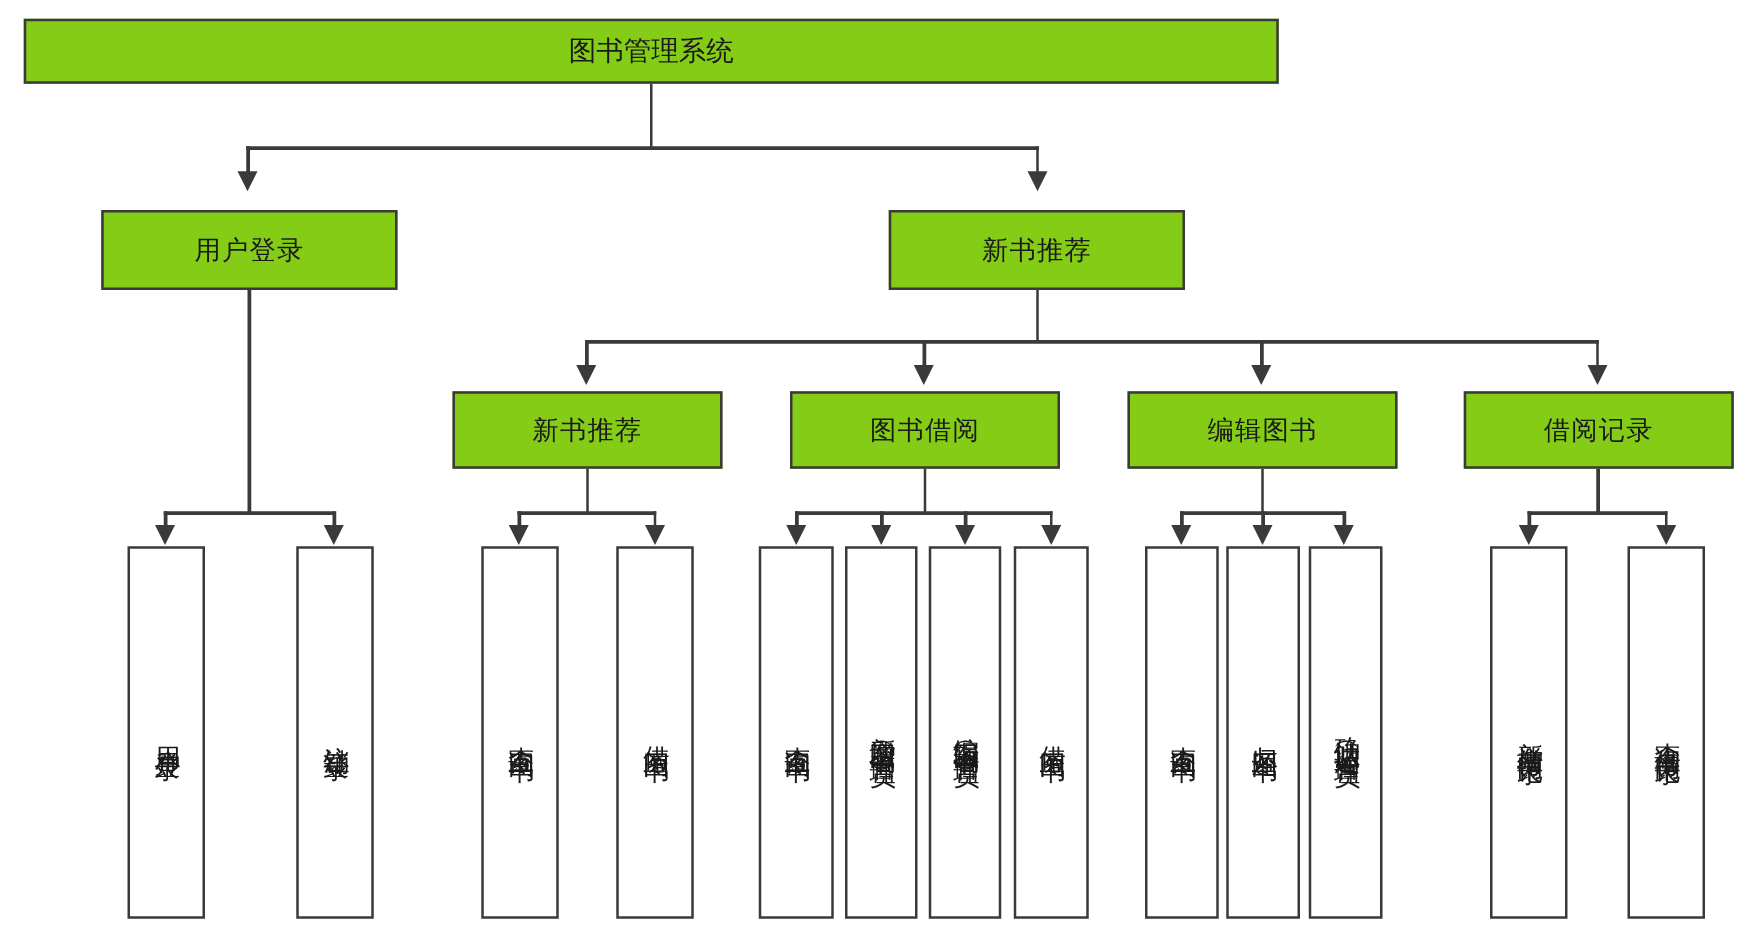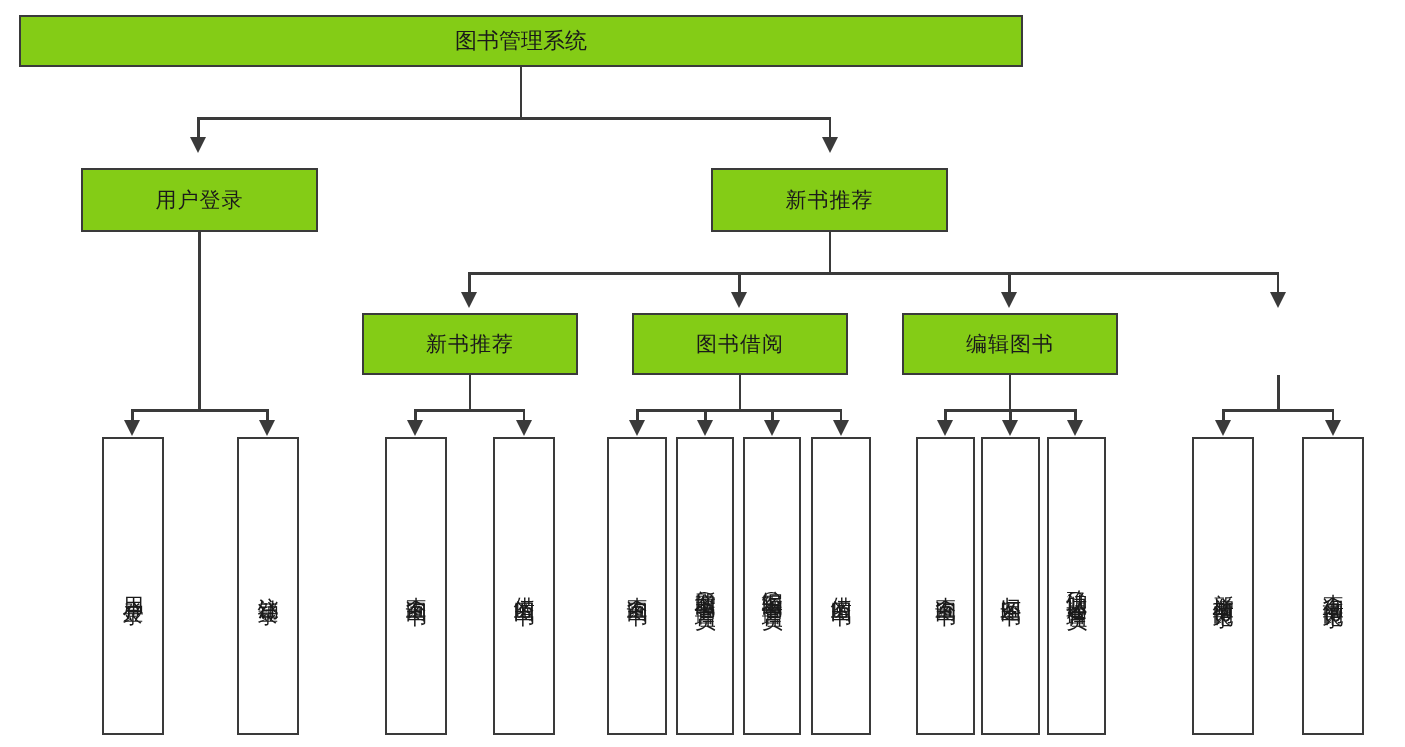--- a/index.html
+++ b/index.html
@@ -120,20 +120,23 @@
 
   <div class="node horiz" style="left:362px; top:313px; width:216px; height:62px;">
     <span>新书推荐</span>
   </div>
   <div class="node horiz" style="left:632px; top:313px; width:216px; height:62px;">
     <span>图书借阅</span>
   </div>
   <div class="node horiz" style="left:902px; top:313px; width:216px; height:62px;">
     <span>编辑图书</span>
   </div>
+  <div class="node horiz" style="left:1171px; top:313px; width:216px; height:62px;">
+    <span>借阅记录</span>
+  </div>
 
   <div class="conn vline" style="left:468.5px; top:375px; width:2.5px; height:36px;"></div>
   <div class="conn hline" style="left:414px; top:409px; width:111px; height:2.5px;"></div>
   <div class="conn vline" style="left:414px; top:409px; width:2.5px; height:13px;"></div>
   <div class="arrow" style="left:407px; top:420px;"></div>
   <div class="conn vline" style="left:522.5px; top:409px; width:2.5px; height:13px;"></div>
   <div class="arrow" style="left:515.5px; top:420px;"></div>
 
   <div class="conn vline" style="left:738.5px; top:375px; width:2.5px; height:36px;"></div>
   <div class="conn hline" style="left:636px; top:409px; width:206px; height:2.5px;"></div>

